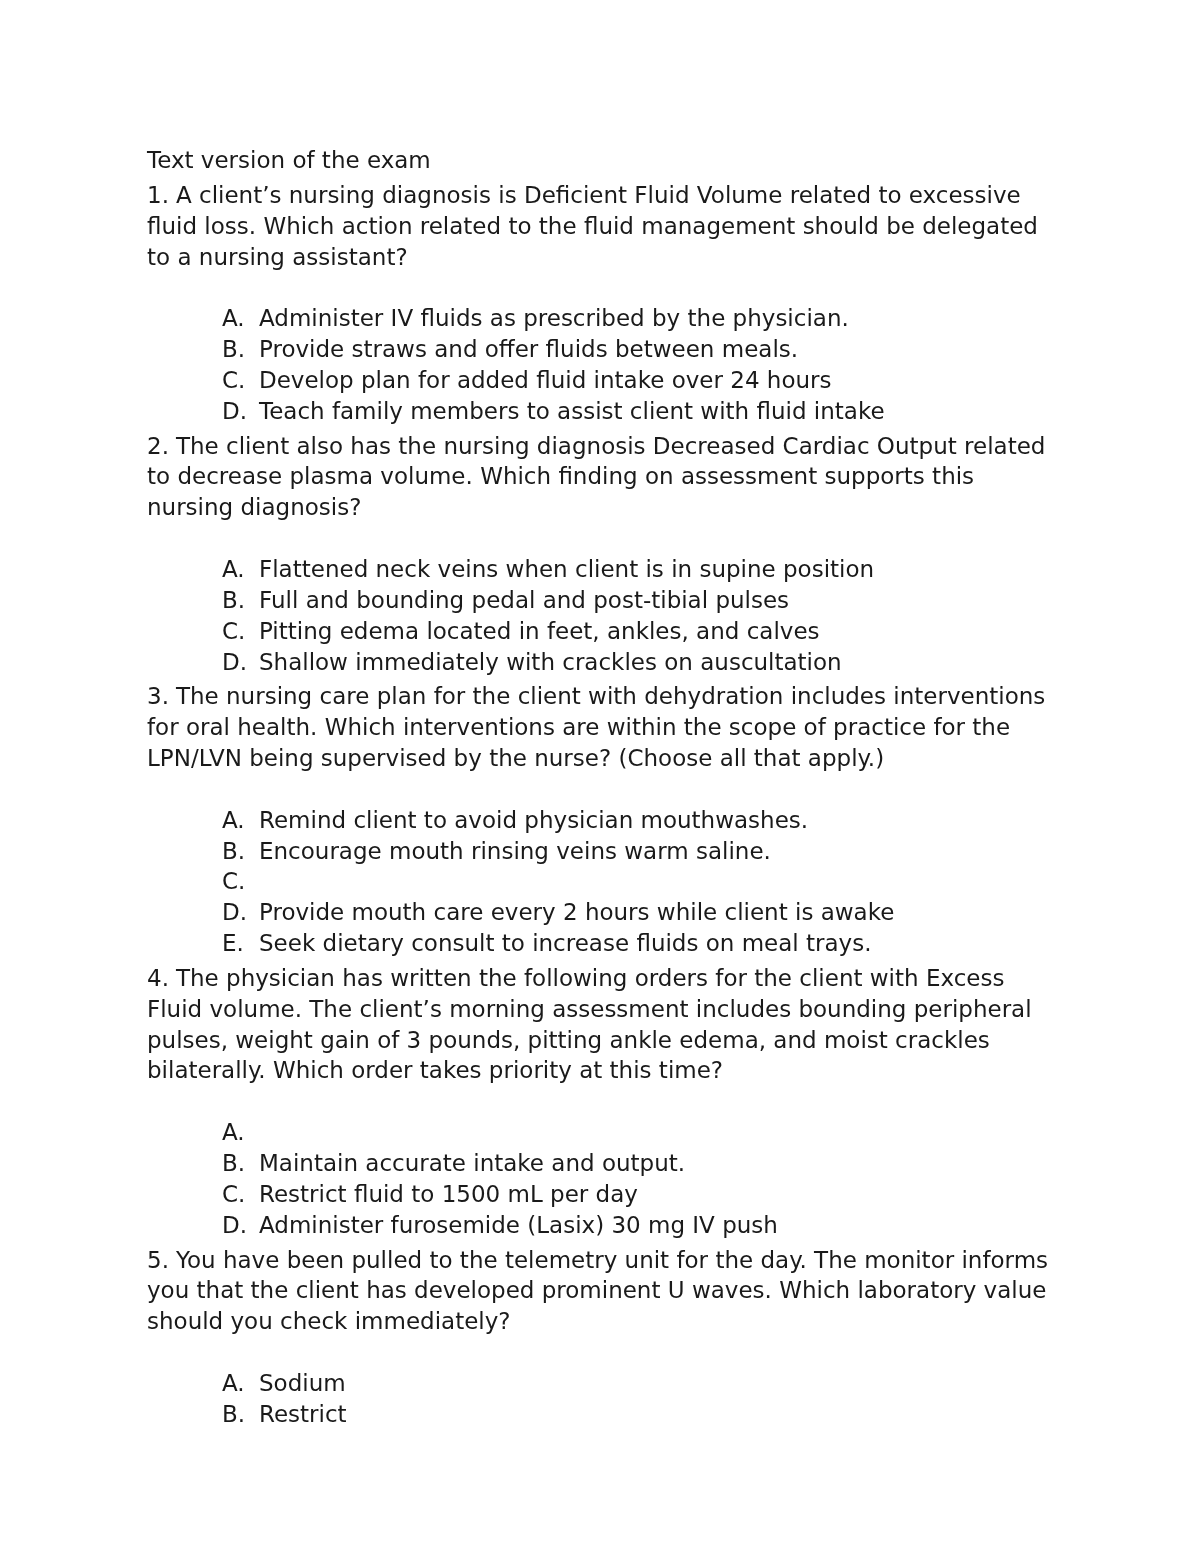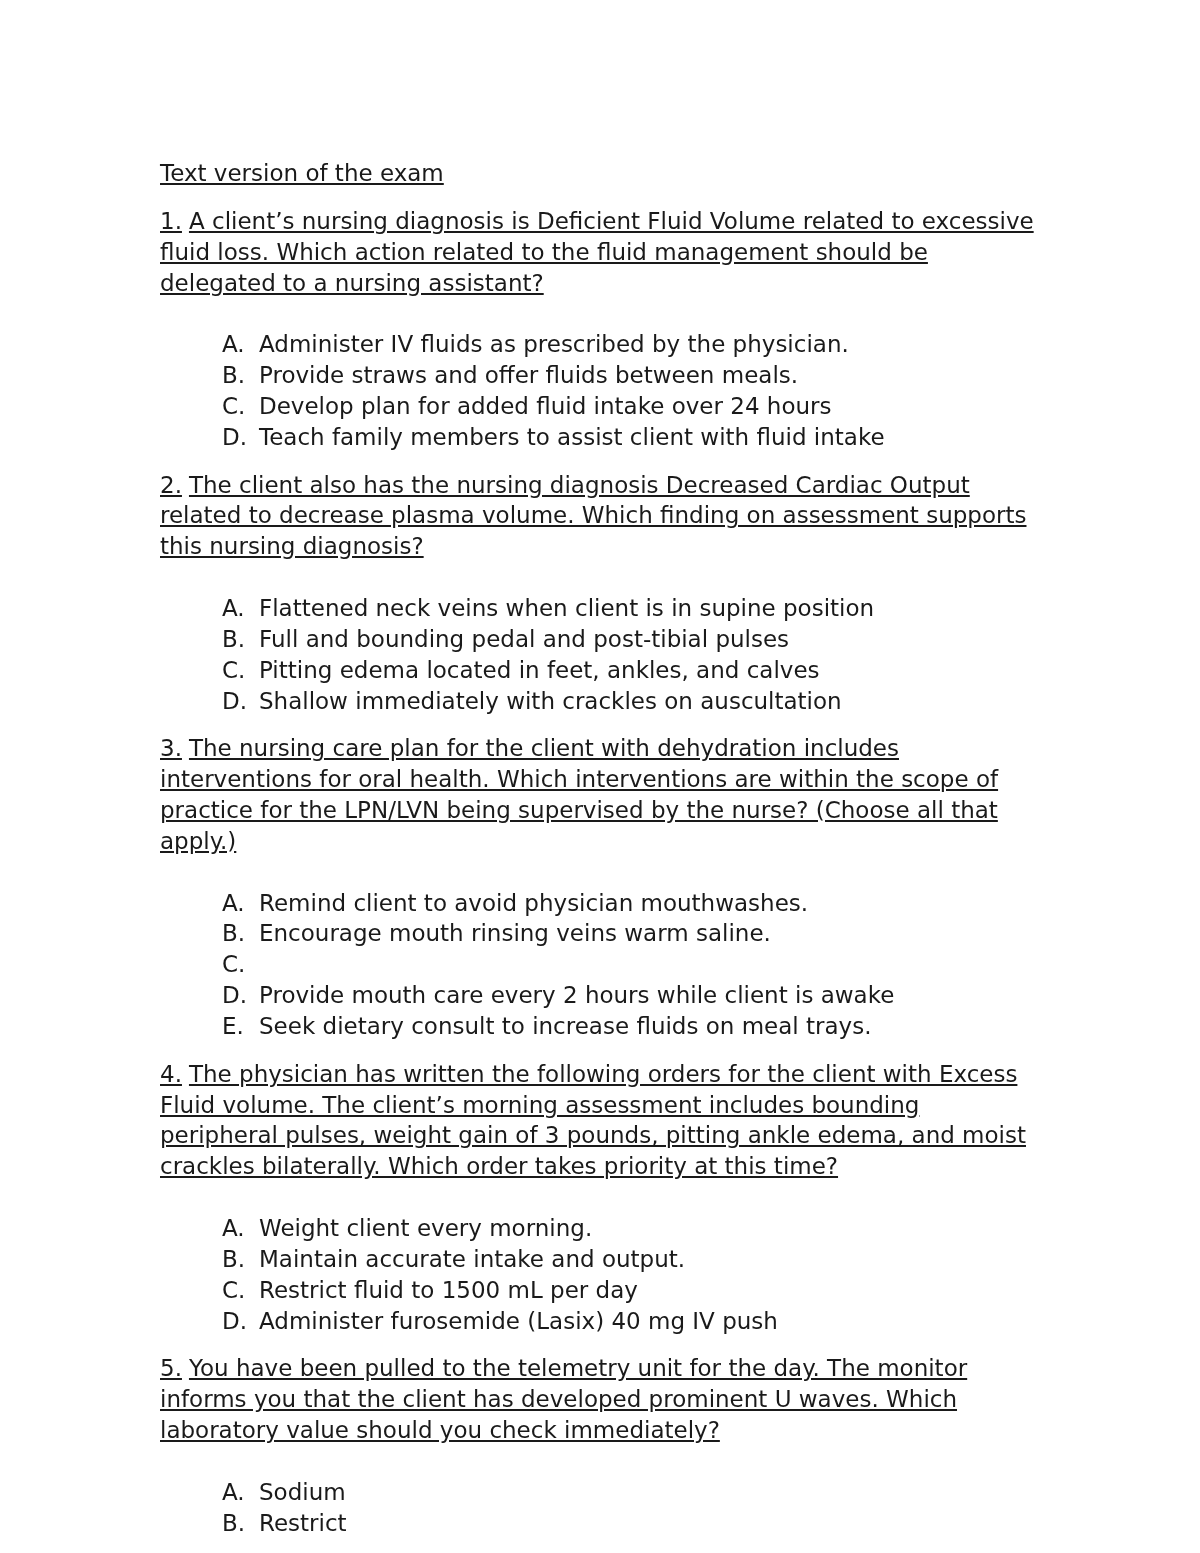--- a/index.html
+++ b/index.html
@@ -17,22 +17,21 @@
     padding: 141px 0 0 143px;
     width: 915px;
     font-family: "DejaVu Sans", sans-serif;
     font-size: 23px;
     line-height: 30.85px;
     color: var(--text-color, #1a1a1a);
     text-align: left;
   }
   .title,
   .q-text {
-    margin: 17px;
-    text-decoration: underline;
+    margin: 4px;
   }
   .q-num {
     margin-right: 7px;
   }
   .options {
     margin: 30.85px 0 0 0;
   }
   .option {
     display: flex;
     margin-left: 79px;
@@ -129,36 +128,35 @@
             <span class="opt-text">Seek dietary consult to increase fluids on meal trays.</span>
   </div>
 </div>
   </section>
 
   <section class="question">
     <p class="q-text"><span class="q-num">4.</span><span class="q-body">The physician has written the following orders for the client with Excess Fluid volume. The client’s morning assessment includes bounding peripheral pulses, weight gain of 3 pounds, pitting ankle edema, and moist crackles bilaterally. Which order takes priority at this time?</span></p>
     <div class="options">
   <div class="option">
     <span class="opt-letter">A.</span>
-            <span class="opt-text">Weight client every morning.</span>
   </div>
 
   <div class="option">
     <span class="opt-letter">B.</span>
             <span class="opt-text">Maintain accurate intake and output.</span>
   </div>
 
   <div class="option">
     <span class="opt-letter">C.</span>
             <span class="opt-text">Restrict fluid to 1500 mL per day</span>
   </div>
 
   <div class="option">
     <span class="opt-letter">D.</span>
-            <span class="opt-text">Administer furosemide (Lasix) 40 mg IV push</span>
+            <span class="opt-text">Administer furosemide (Lasix) 30 mg IV push</span>
   </div>
 </div>
   </section>
 
   <section class="question">
     <p class="q-text"><span class="q-num">5.</span><span class="q-body">You have been pulled to the telemetry unit for the day. The monitor informs you that the client has developed prominent U waves. Which laboratory value should you check immediately?</span></p>
     <div class="options">
   <div class="option">
     <span class="opt-letter">A.</span>
             <span class="opt-text">Sodium</span>

